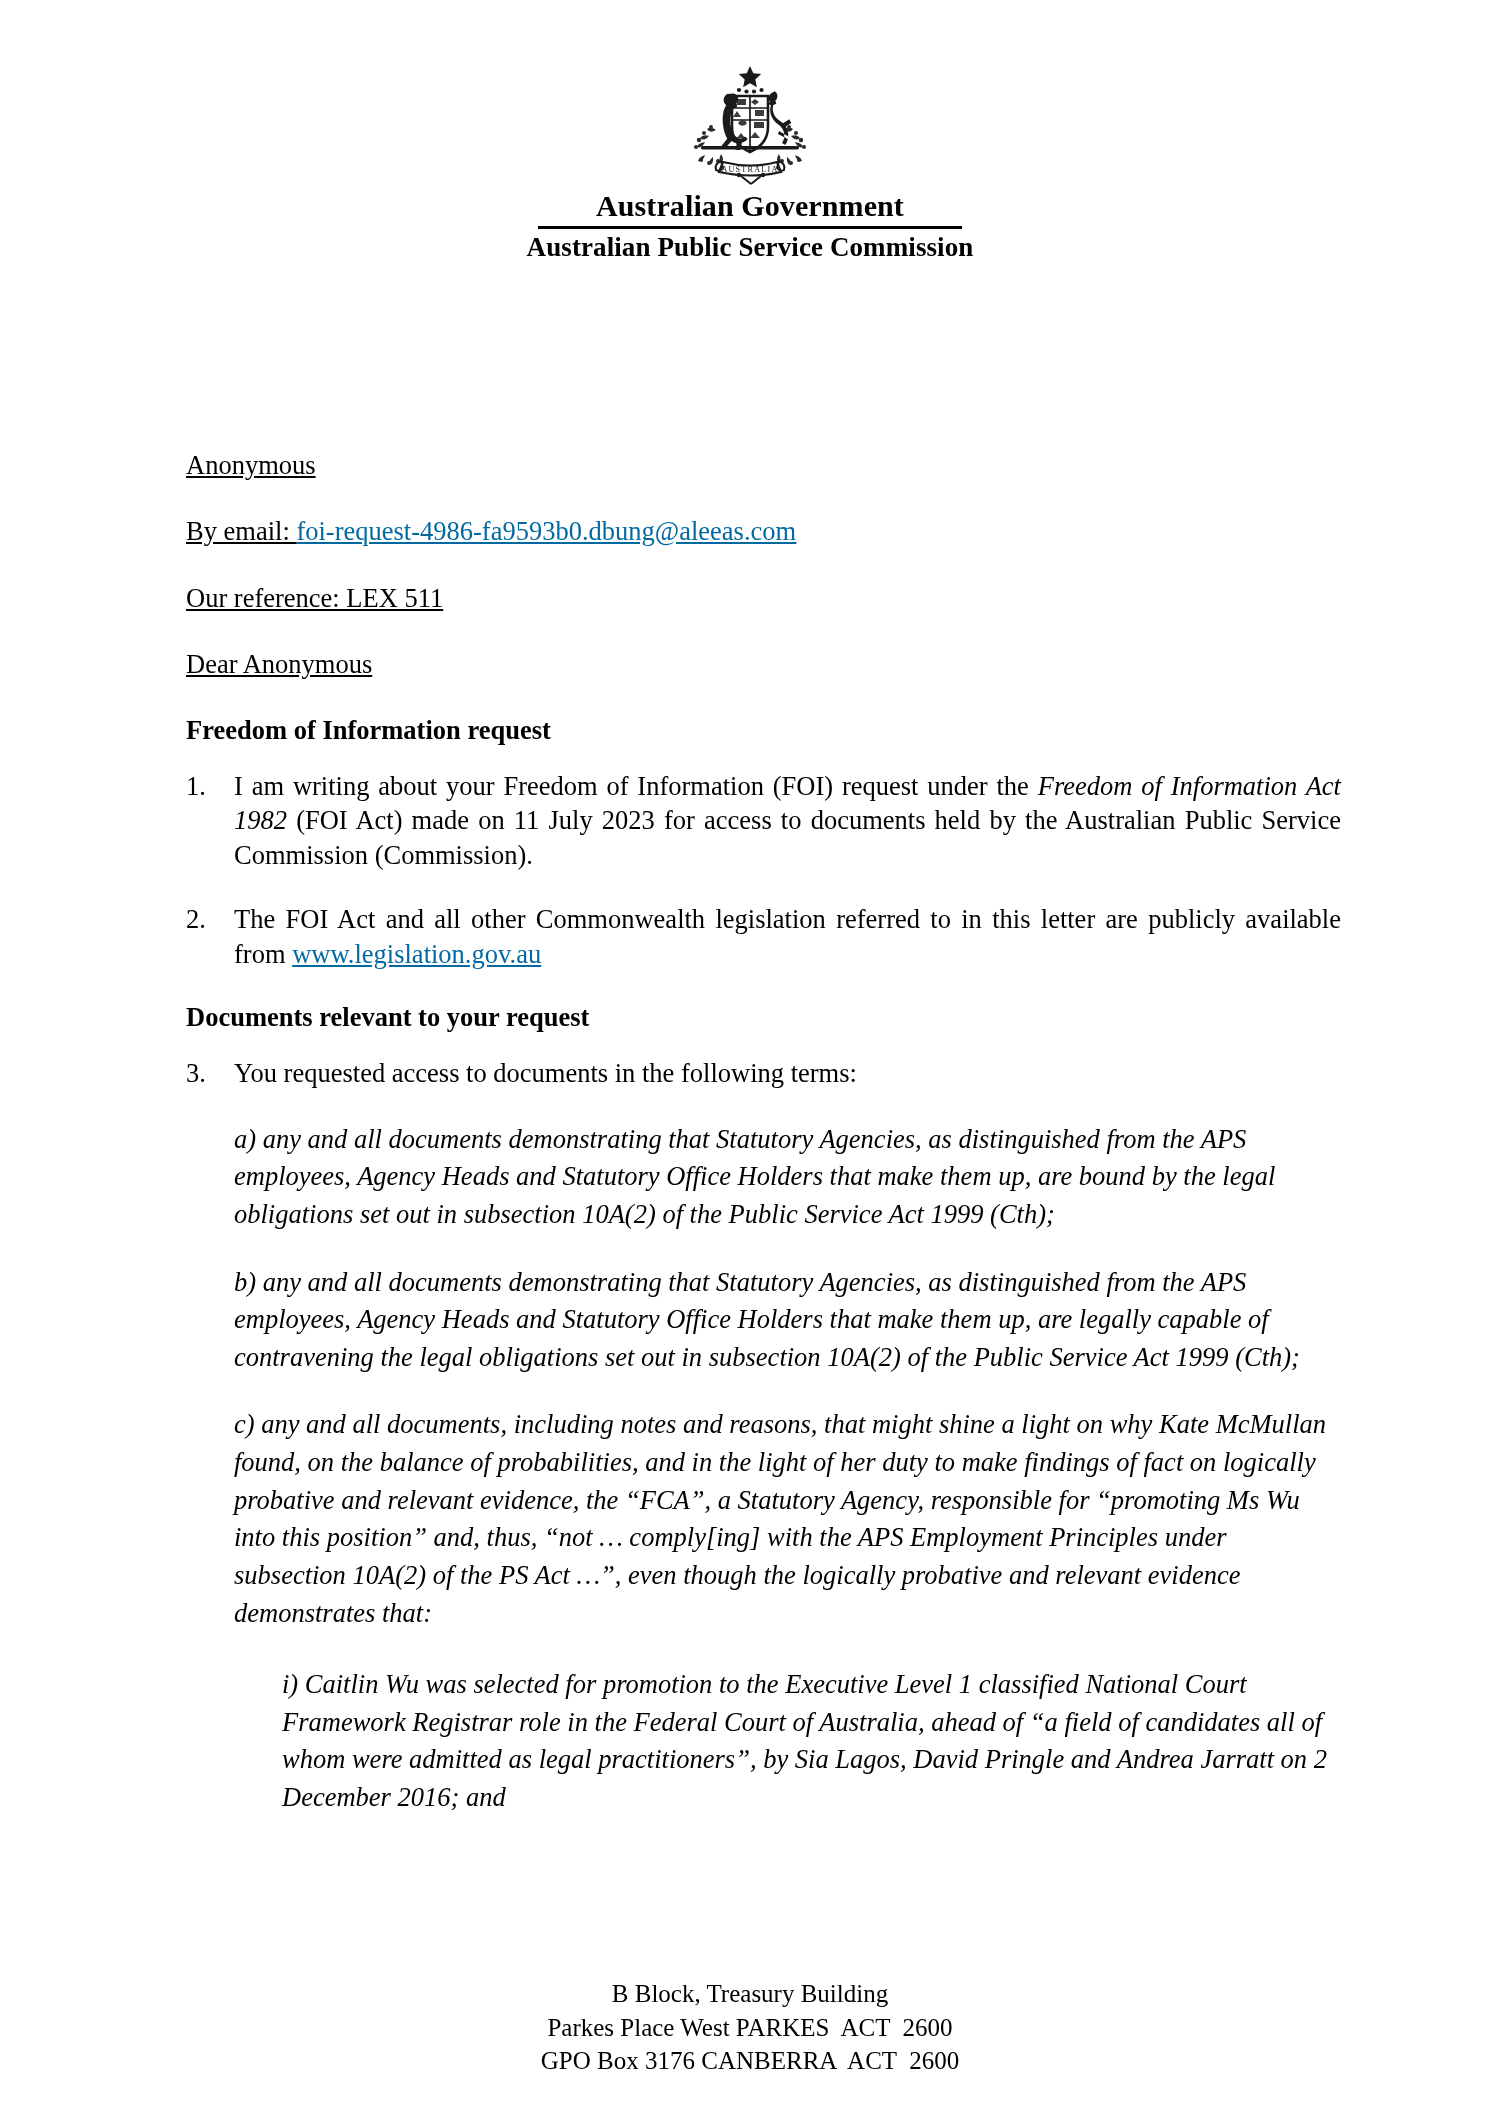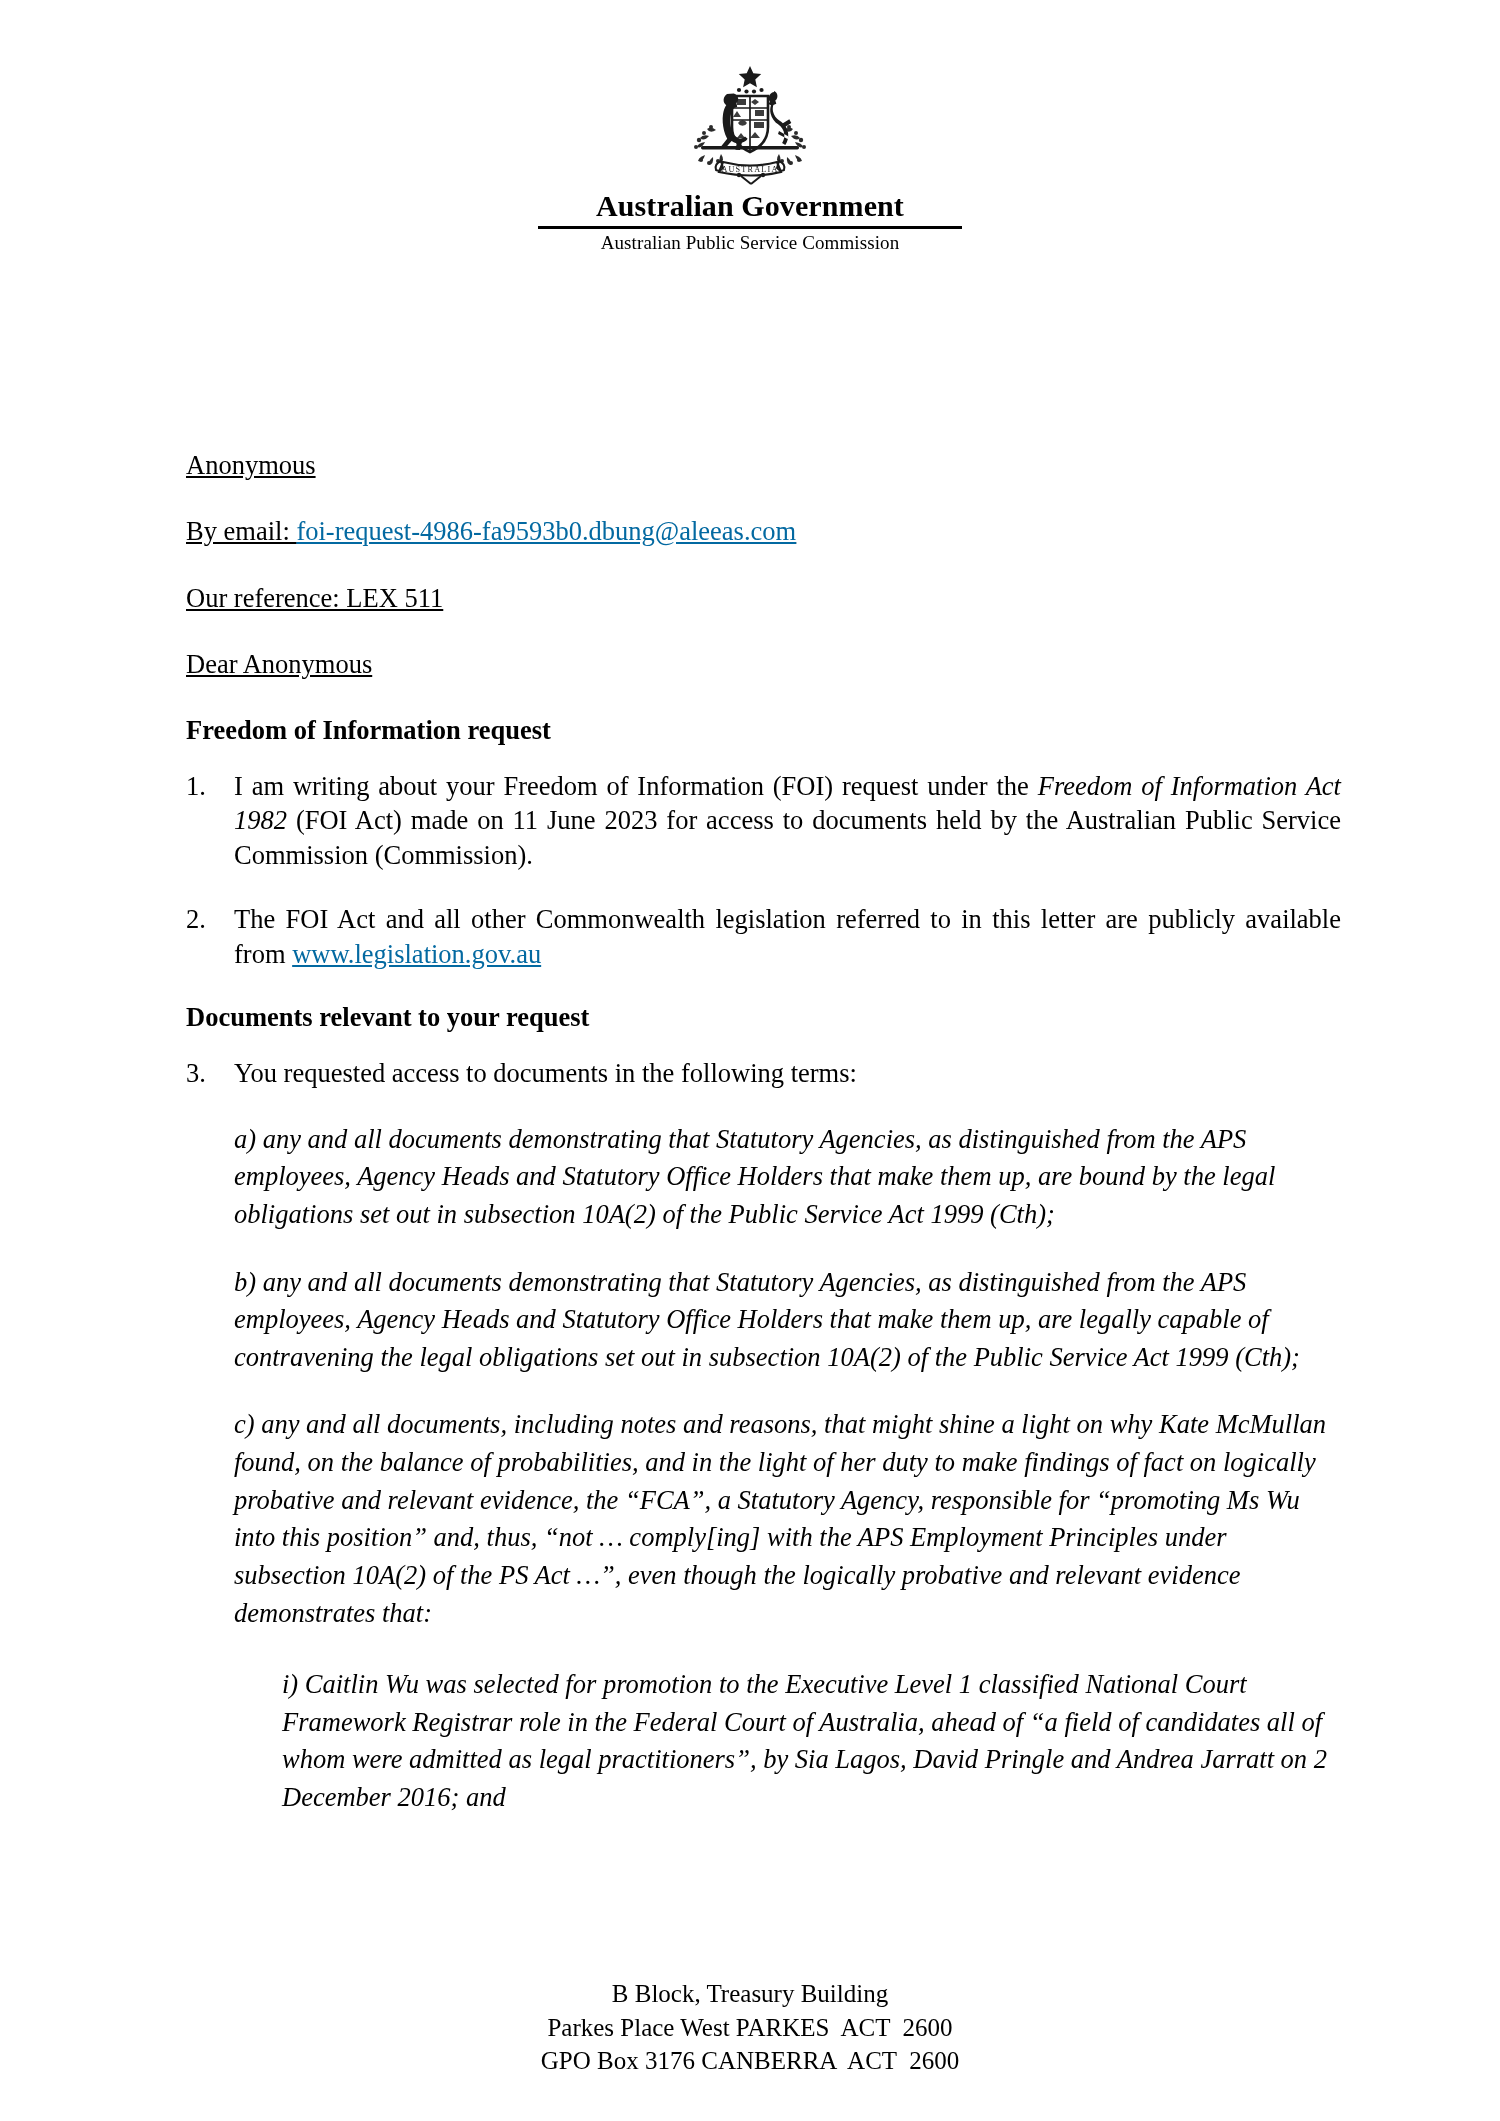--- a/index.html
+++ b/index.html
@@ -45,22 +45,22 @@
     white-space: nowrap;
   }
   .masthead-rule {
     width: 424px;
     height: 3px;
     background: #000000;
     margin: 4px 0 4px 0;
   }
   .dept-title {
     font-family: "Liberation Serif", "DejaVu Serif", serif;
-    font-weight: normal;
-    font-size: 19px;
+    font-weight: bold;
+    font-size: 27px;
     letter-spacing: 0.1px;
     line-height: 1.05;
     white-space: nowrap;
   }
 
   
   .body-block {
     position: absolute;
     top: 448px;
     left: 186px;
@@ -243,21 +243,21 @@
     <p class="para noj"><span>By email: </span><a class="link" href="#">foi-request-4986-fa9593b0.dbung@aleeas.com</a></p>
 
     <p class="para noj">Our reference: LEX 511</p>
 
     <p class="para noj">Dear Anonymous</p>
 
     <h2 class="section-heading">Freedom of Information request</h2>
 
     <div class="numitem">
       <div class="num">1.</div>
-      <div class="numbody"><span>I am writing about your Freedom of Information (FOI) request under the </span><em class="it">Freedom of Information Act 1982</em><span> (FOI Act) made on 11 June 2023 for access to documents held by the Australian Public Service Commission (Commission).</span></div>
+      <div class="numbody"><span>I am writing about your Freedom of Information (FOI) request under the </span><em class="it">Freedom of Information Act 1982</em><span> (FOI Act) made on 11 July 2023 for access to documents held by the Australian Public Service Commission (Commission).</span></div>
     </div>
 
     <div class="numitem">
       <div class="num">2.</div>
       <div class="numbody"><span>The FOI Act and all other Commonwealth legislation referred to in this letter are publicly available from </span><a class="link" href="#">www.legislation.gov.au</a></div>
     </div>
 
     <h2 class="section-heading">Documents relevant to your request</h2>
 
     <div class="numitem">

